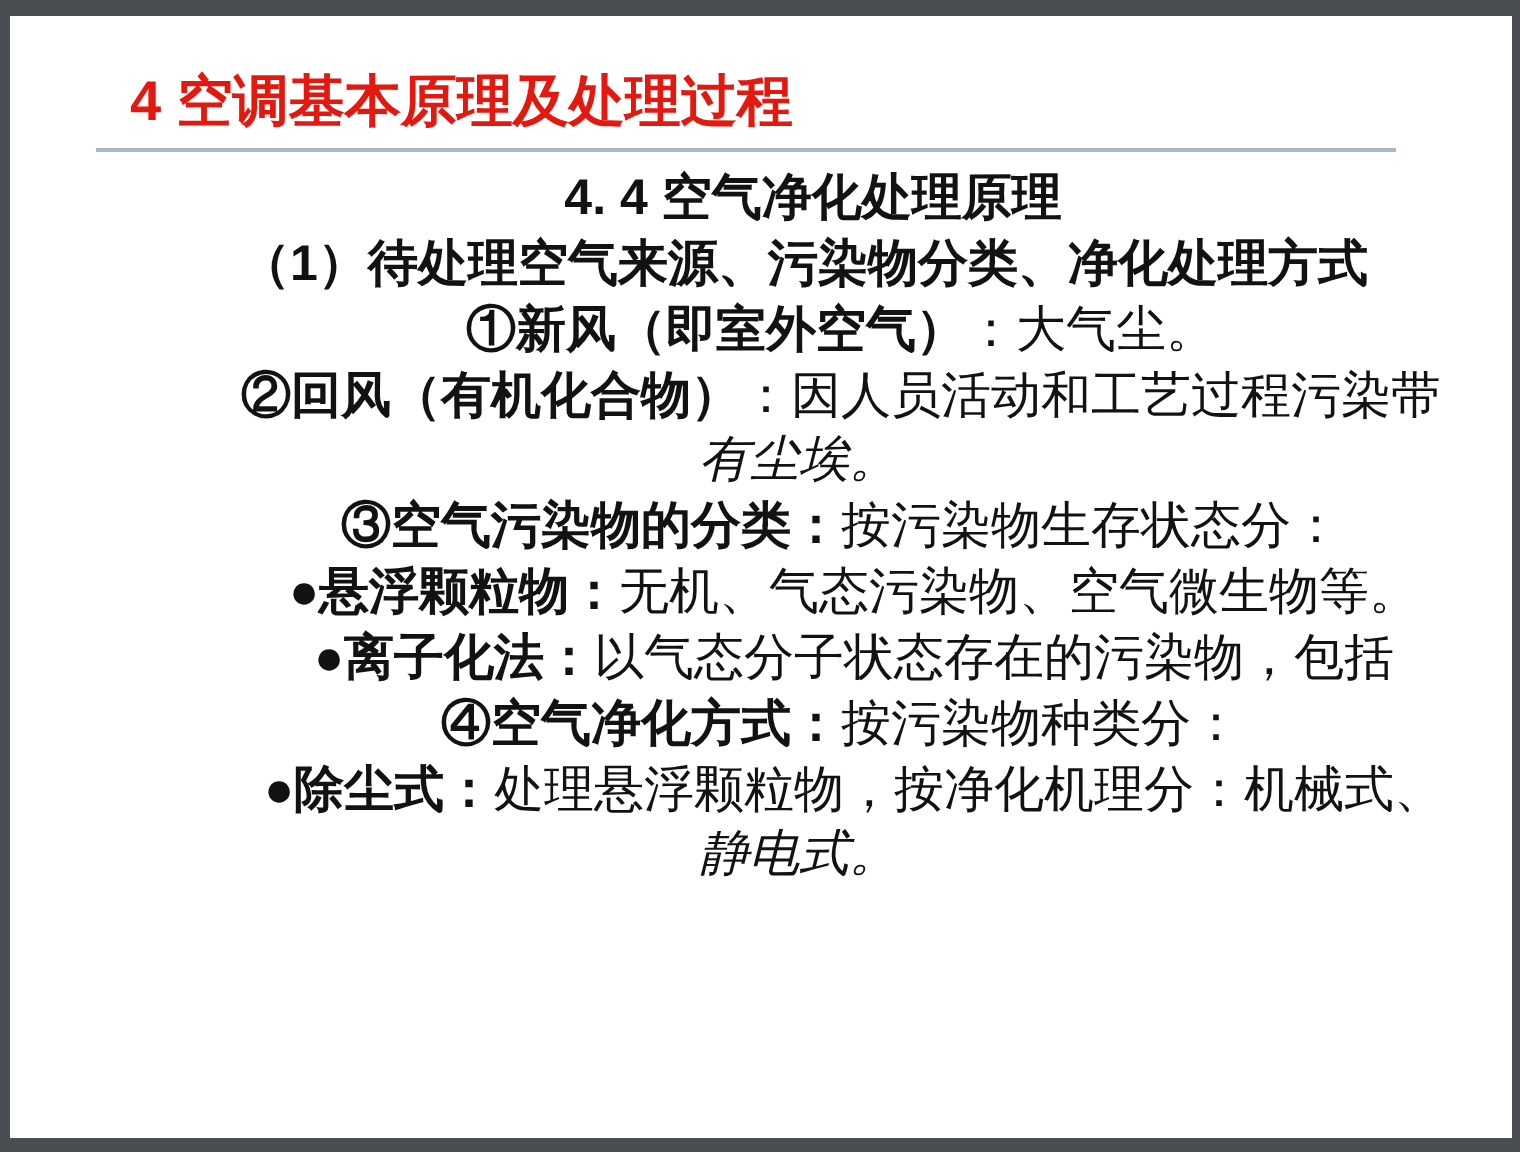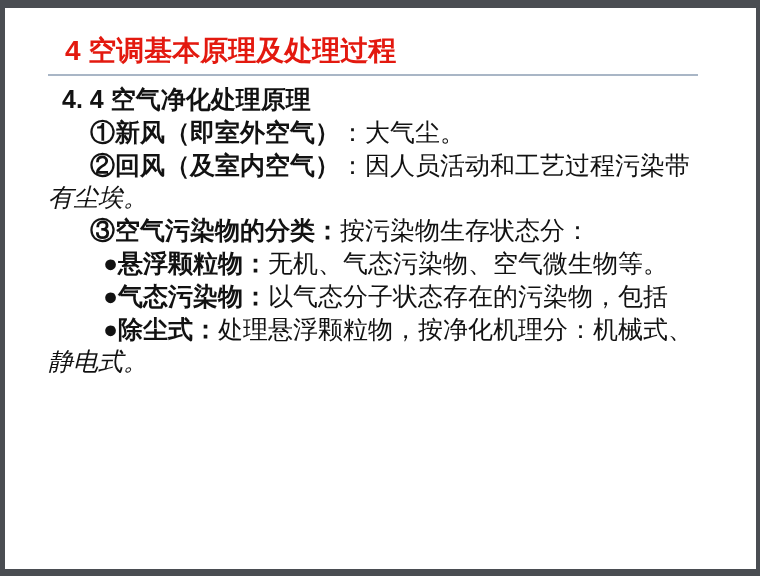--- a/index.html
+++ b/index.html
@@ -56,25 +56,27 @@
     font-family: "Liberation Sans", sans-serif;
   }
 </style>
 </head>
 <body>
 
 <div class="frame" style="border-color: rgb(74, 77, 82);">
   <div class="slide">
     <div class="title" style="color: rgb(227, 25, 15);">4 空调基本原理及处理过程</div>
     <div class="divider" style="background: rgb(169, 182, 198);"></div>
-    <div class="body" style="color: rgb(18, 18, 18);">
+    <div class="body" style="color: rgb(18, 18, 18); text-align: center;">
         <div class="line h1"><span class="b">4. 4 空气净化处理原理</span></div>
+        <div class="line h2"><span class="b">（1）待处理空气来源、污染物分类、净化处理方式</span></div>
         <div class="line item"><span class="b">①新风（即室外空气）</span><span>：大气尘。</span></div>
-        <div class="line item"><span class="b">②回风（及室内空气）</span><span>：因人员活动和工艺过程污染带</span></div>
+        <div class="line item"><span class="b">②回风（有机化合物）</span><span>：因人员活动和工艺过程污染带</span></div>
         <div class="line cont"><span>有尘埃。</span></div>
         <div class="line item"><span class="b">③空气污染物的分类：</span><span>按污染物生存状态分：</span></div>
         <div class="line bullet"><span class="b">●悬浮颗粒物：</span><span>无机、气态污染物、空气微生物等。</span></div>
-        <div class="line bullet"><span class="b">●气态污染物：</span><span>以气态分子状态存在的污染物，包括</span></div>
+        <div class="line bullet"><span class="b">●离子化法：</span><span>以气态分子状态存在的污染物，包括</span></div>
+        <div class="line item"><span class="b">④空气净化方式：</span><span>按污染物种类分：</span></div>
         <div class="line bullet"><span class="b">●除尘式：</span><span>处理悬浮颗粒物，按净化机理分：机械式、</span></div>
         <div class="line cont"><span>静电式。</span></div>
       </div>
   </div>
 </div>
 
 </body></html>

